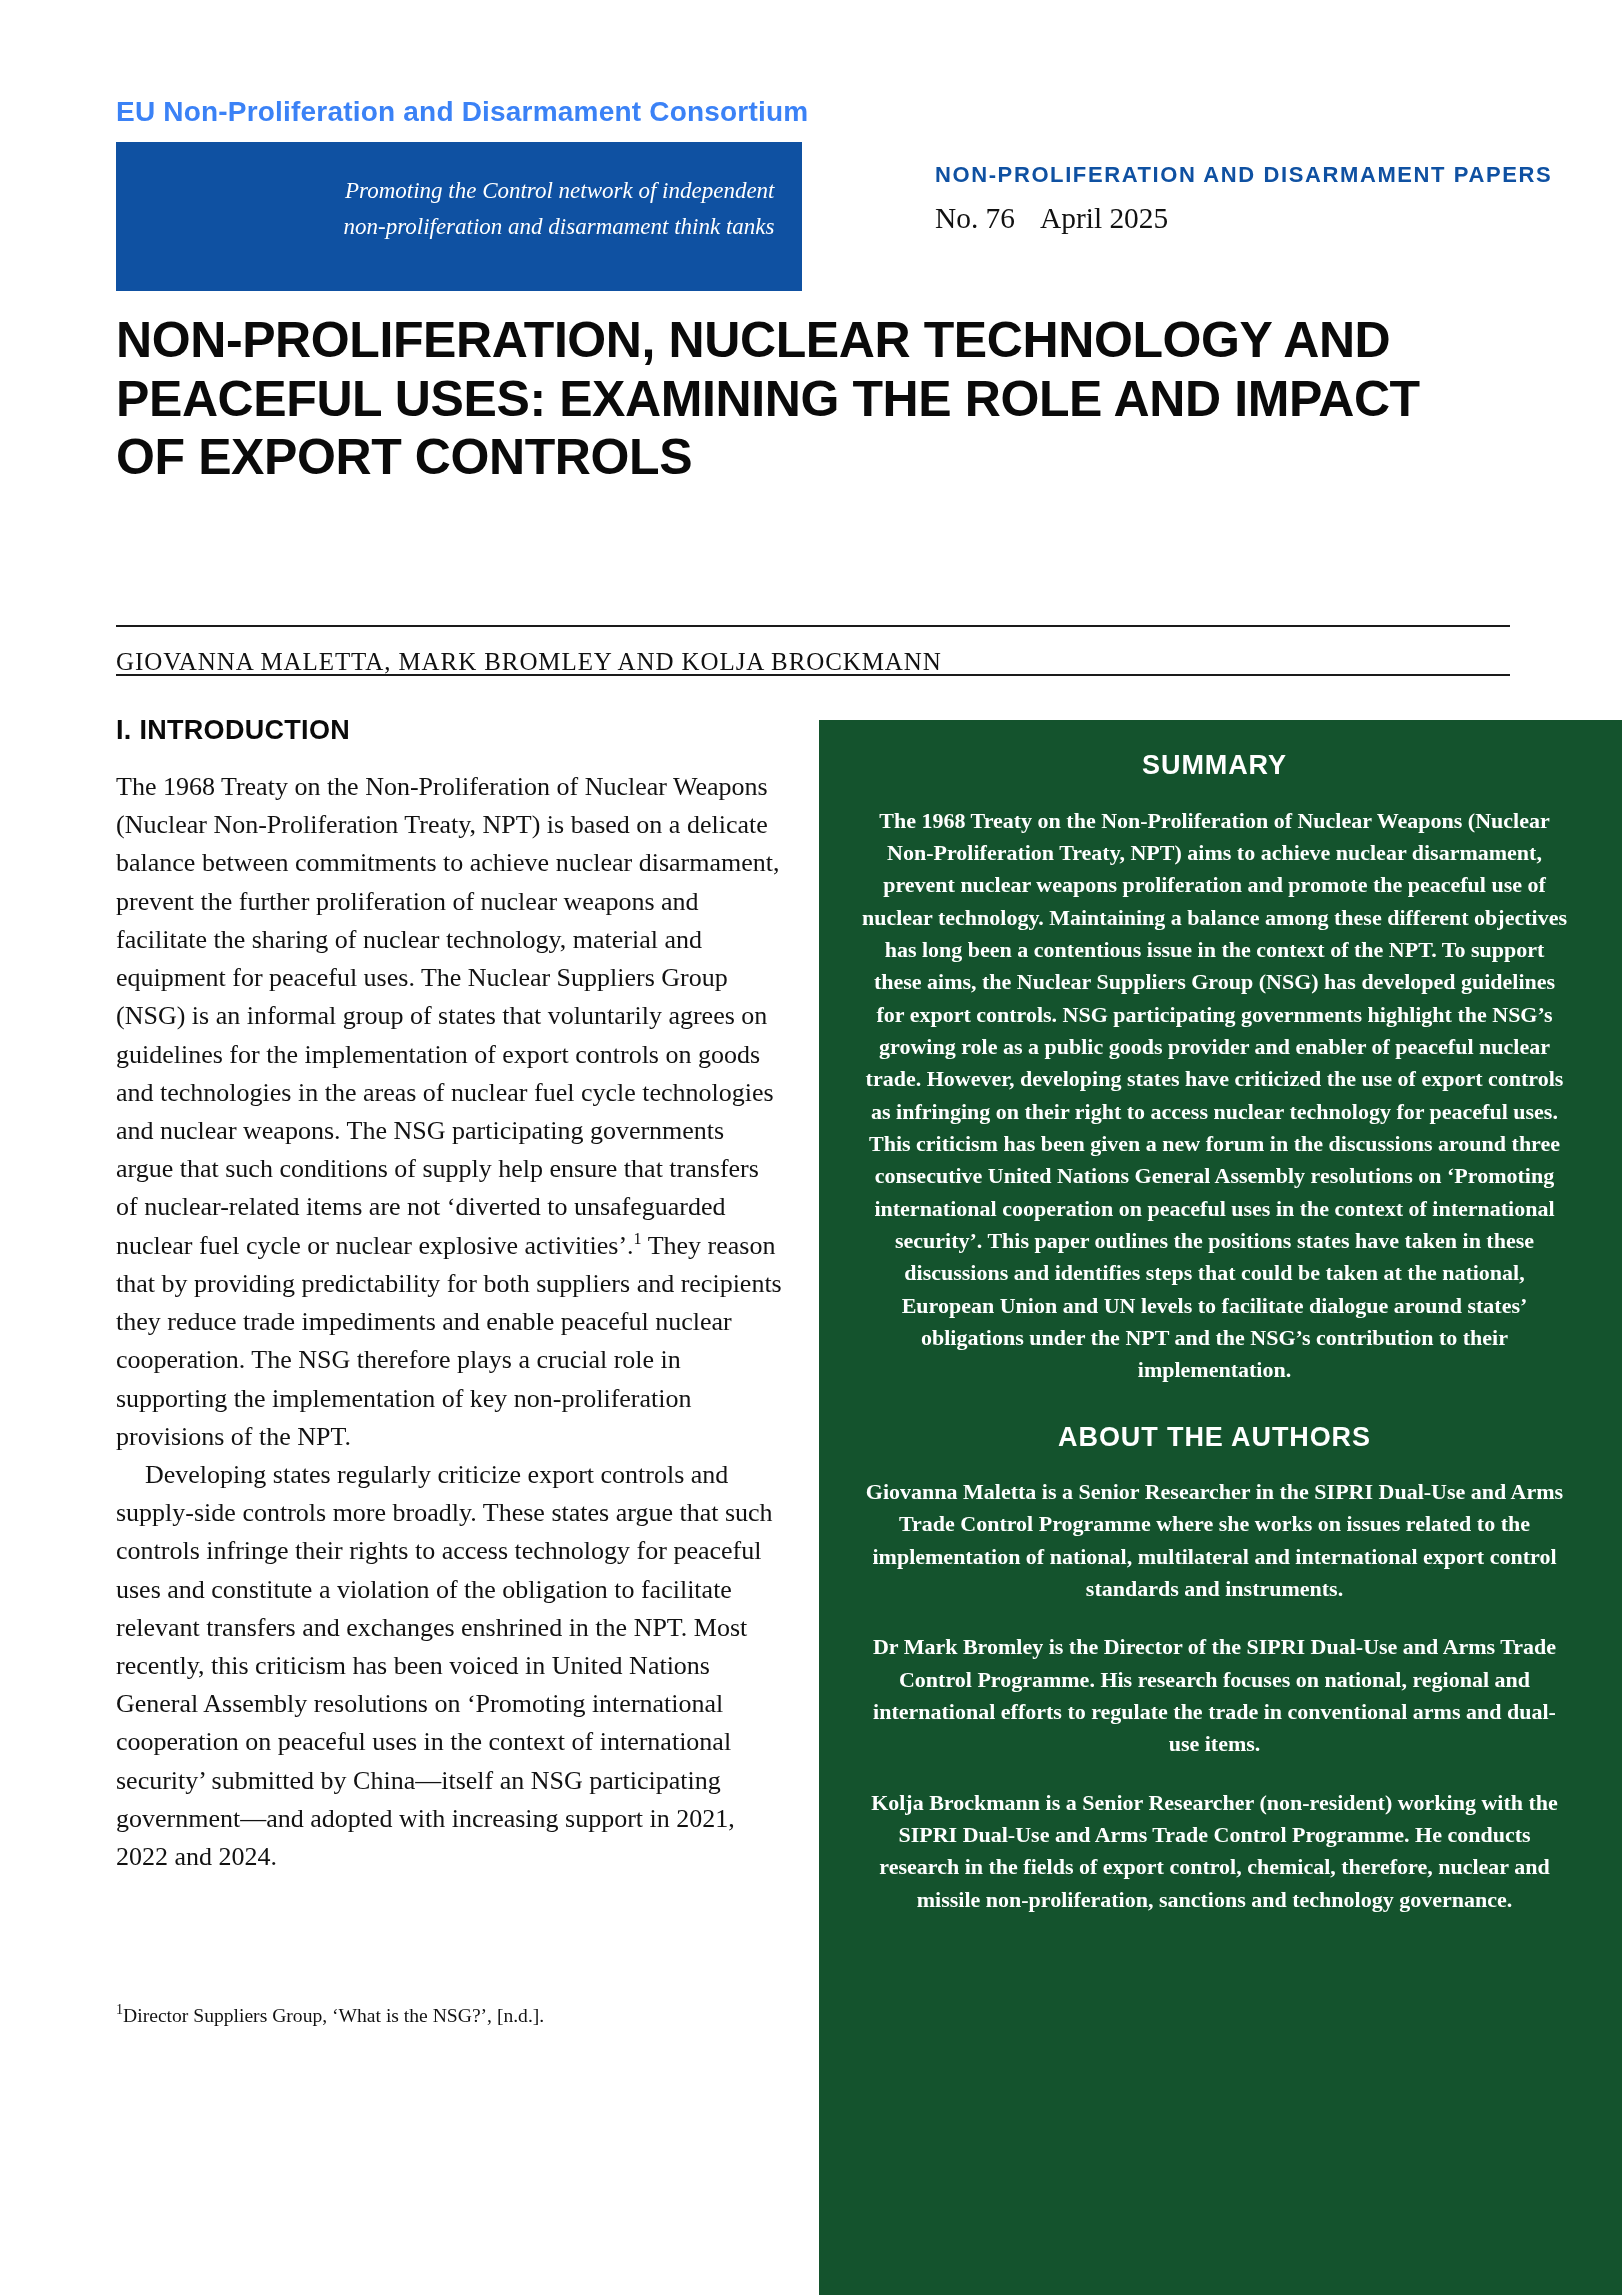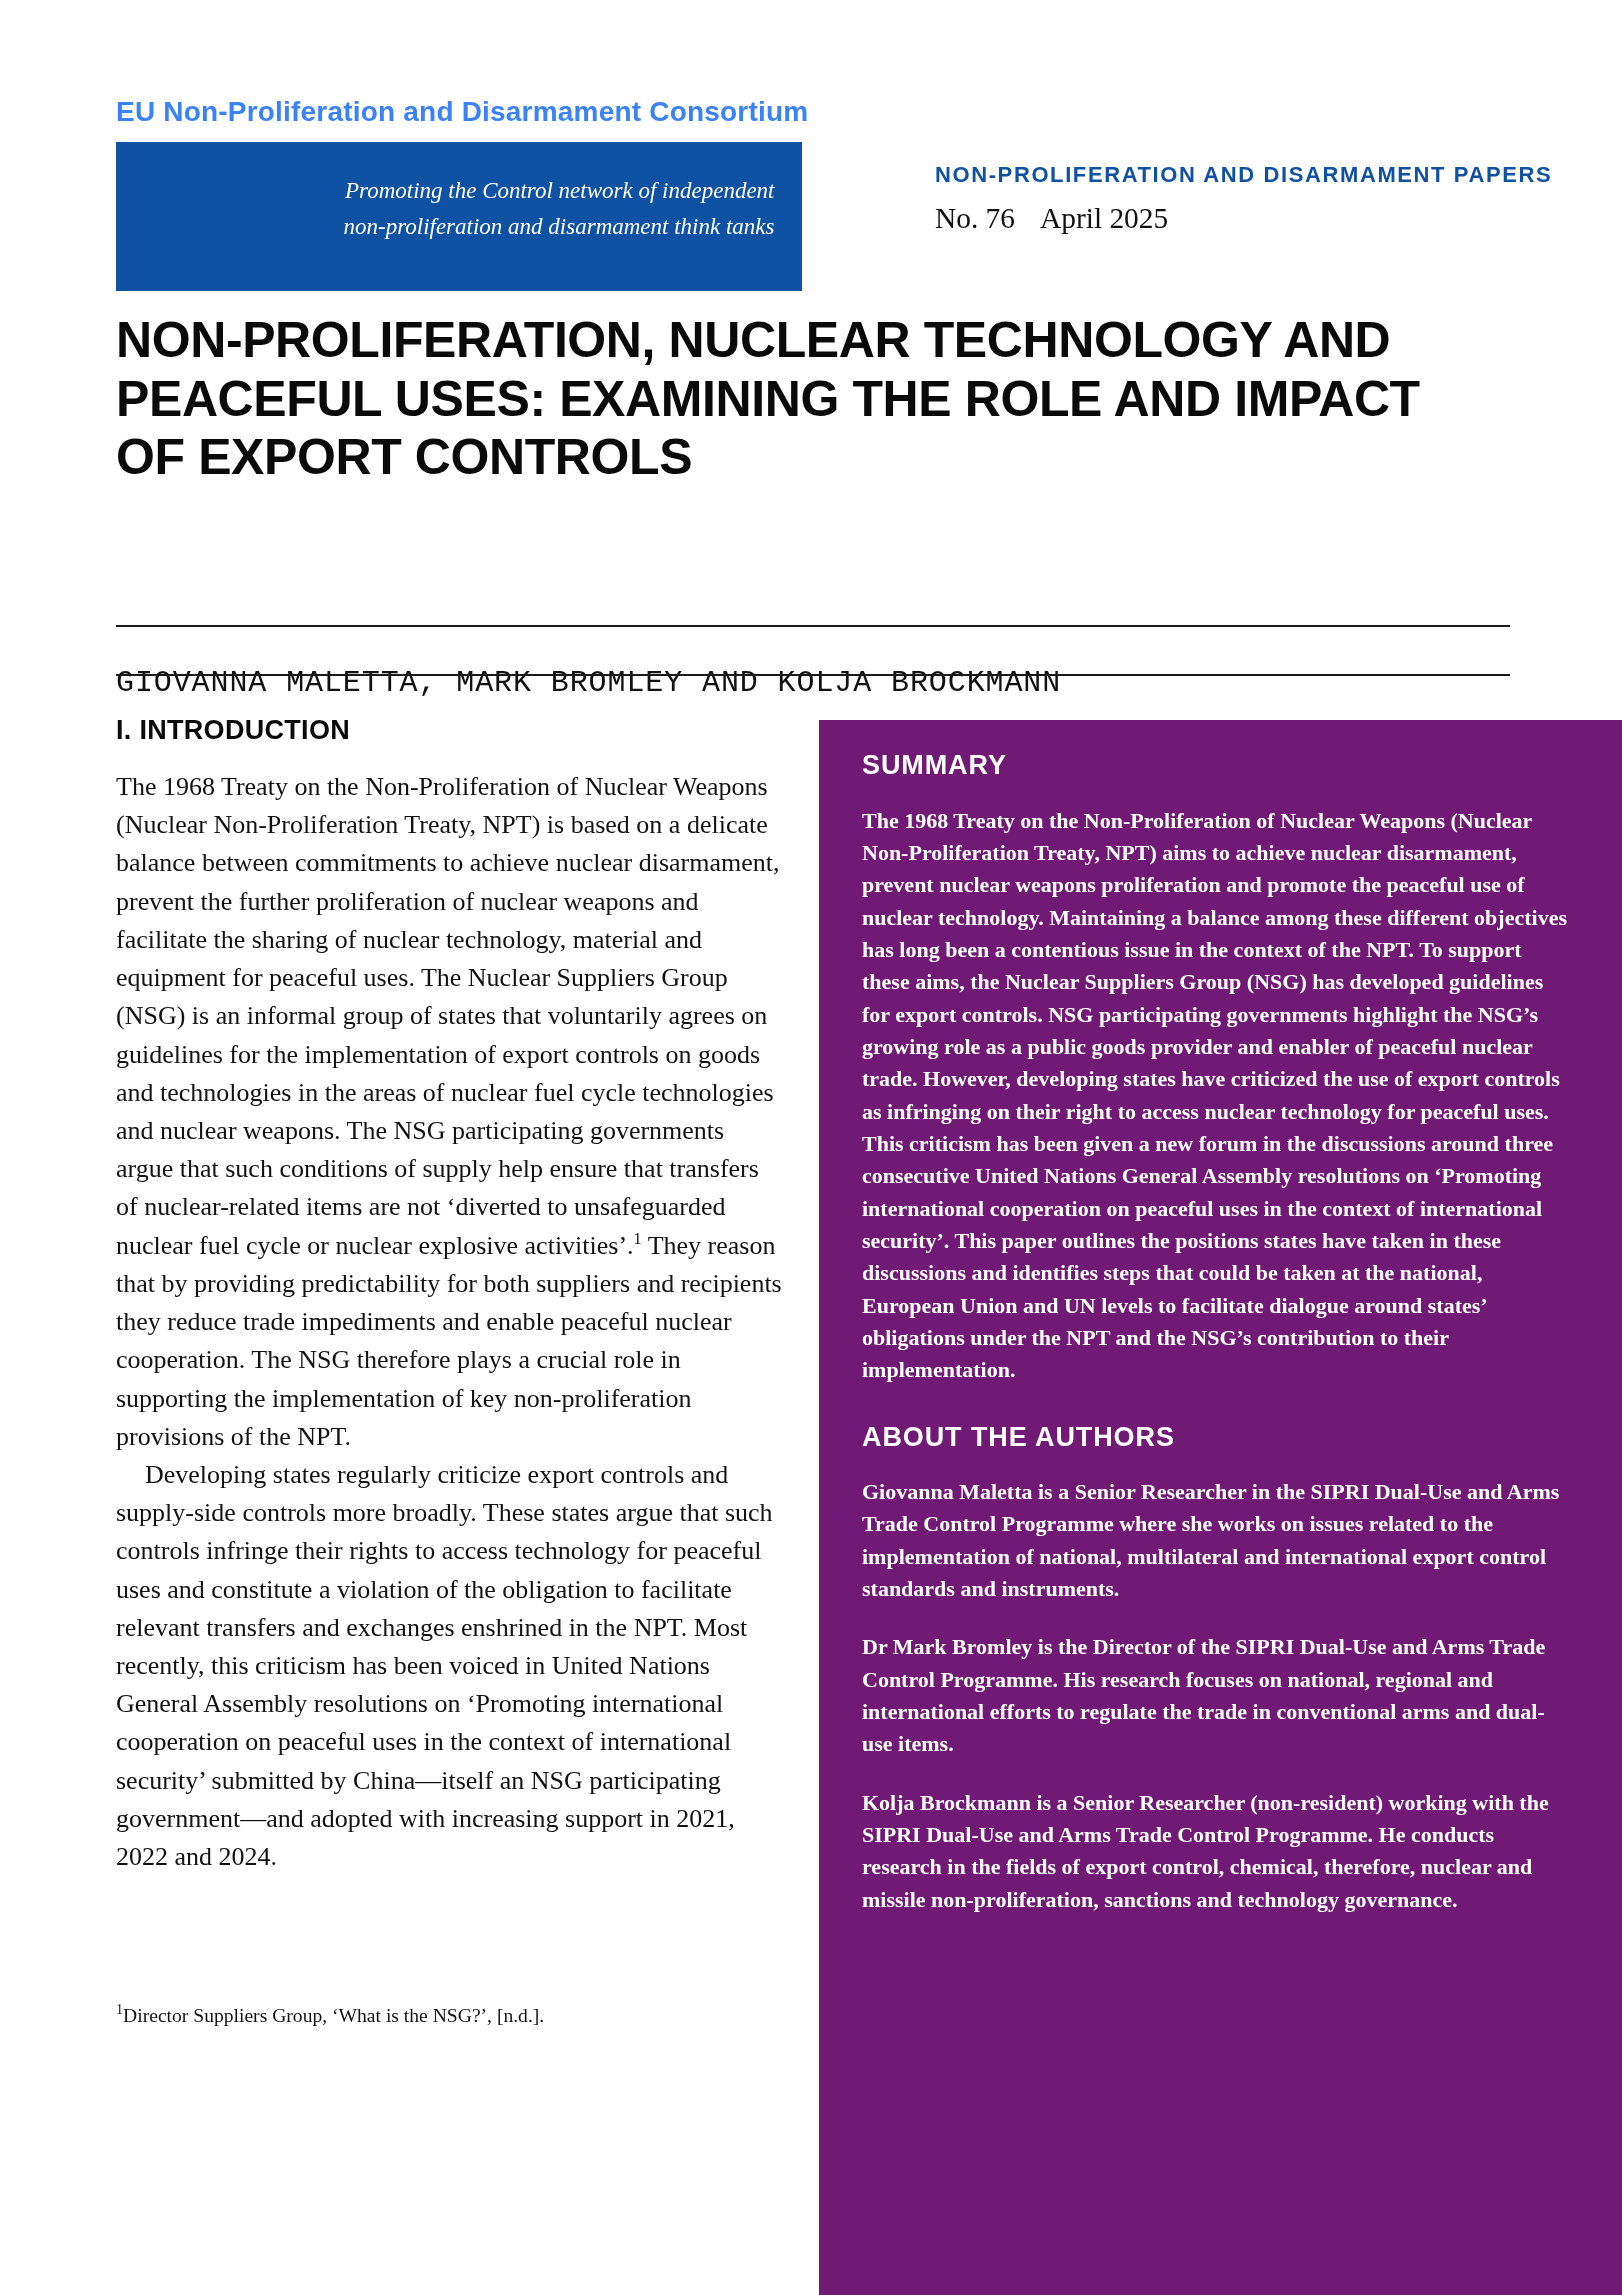--- a/index.html
+++ b/index.html
@@ -110,24 +110,24 @@
     position: absolute;
     left: 116px;
     width: 1394px;
     border-top: 2px solid #1a1a1a;
   }
   .rule-top { top: 625px; }
   .rule-bottom { top: 674px; }
   .authors {
     position: absolute;
     left: 116px;
-    top: 666px;
+    top: 648px;
     width: 1394px;
-    font-family: Liberation Mono, monospace;
-    font-size: 30px;
+    font-family: Liberation Serif, serif;
+    font-size: 25px;
     letter-spacing: 0.9px;
     color: #111111;
     text-transform: uppercase;
   }
 
   
   .col-left {
     position: absolute;
     left: 116px;
     top: 715px;
@@ -181,23 +181,24 @@
     line-height: 0;
   }
 
   
   .sidebar {
     position: absolute;
     left: 819px;
     top: 720px;
     width: 804px;
     height: 1575px;
-    background: #701a75;
+    background: #14532d;
     box-sizing: border-box;
     padding: 30px 56px 0 43px;
+    text-align: center;
   }
   .sidebar-heading {
     font-family: "Liberation Sans", sans-serif;
     font-weight: bold;
     font-size: 27px;
     letter-spacing: 0.9px;
     color: #ffffff;
     margin: 0 0 23.6px 0;
     text-transform: uppercase;
   }

